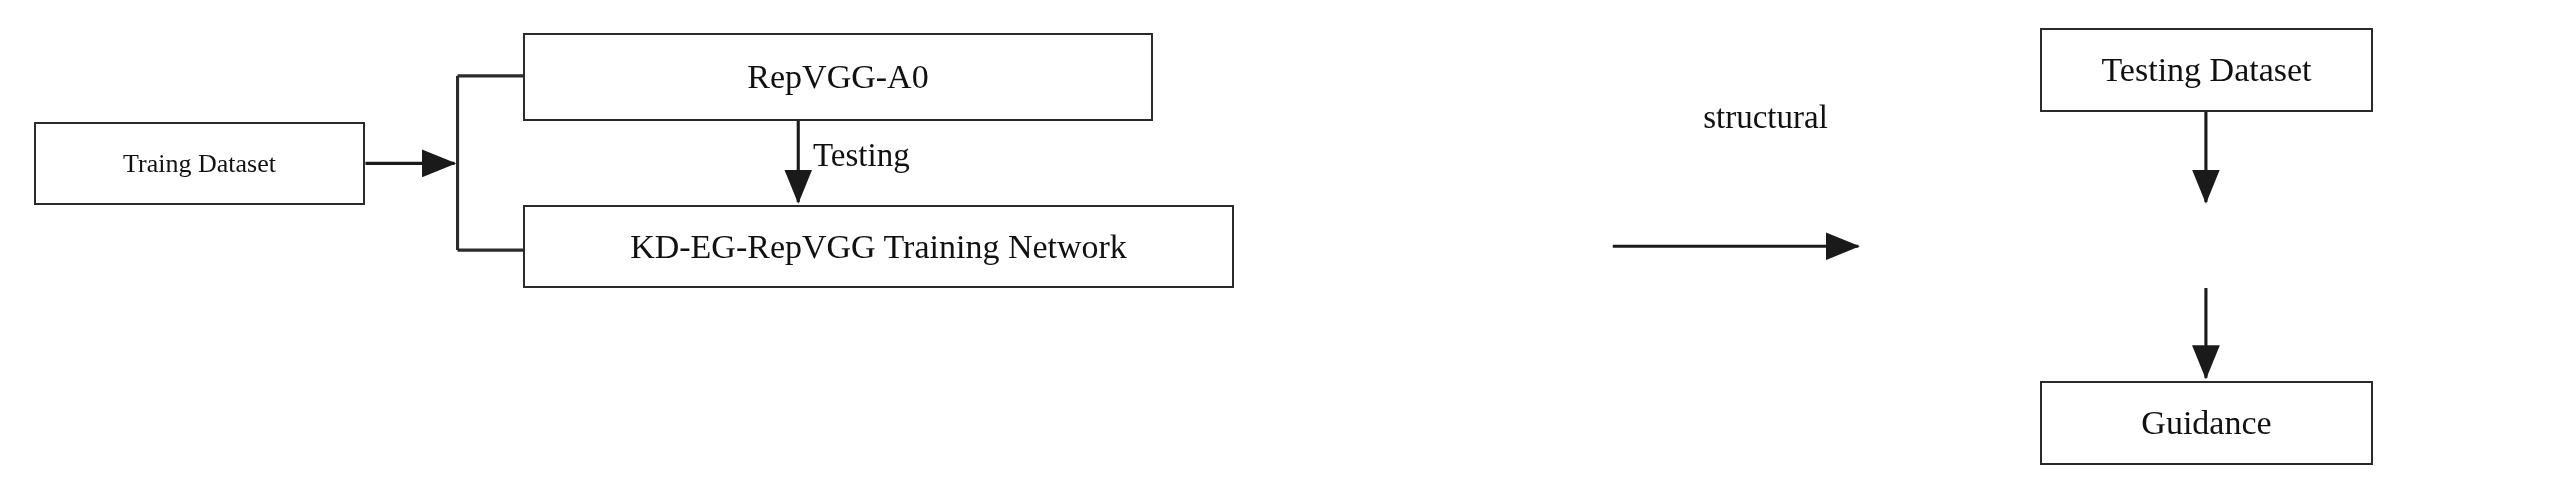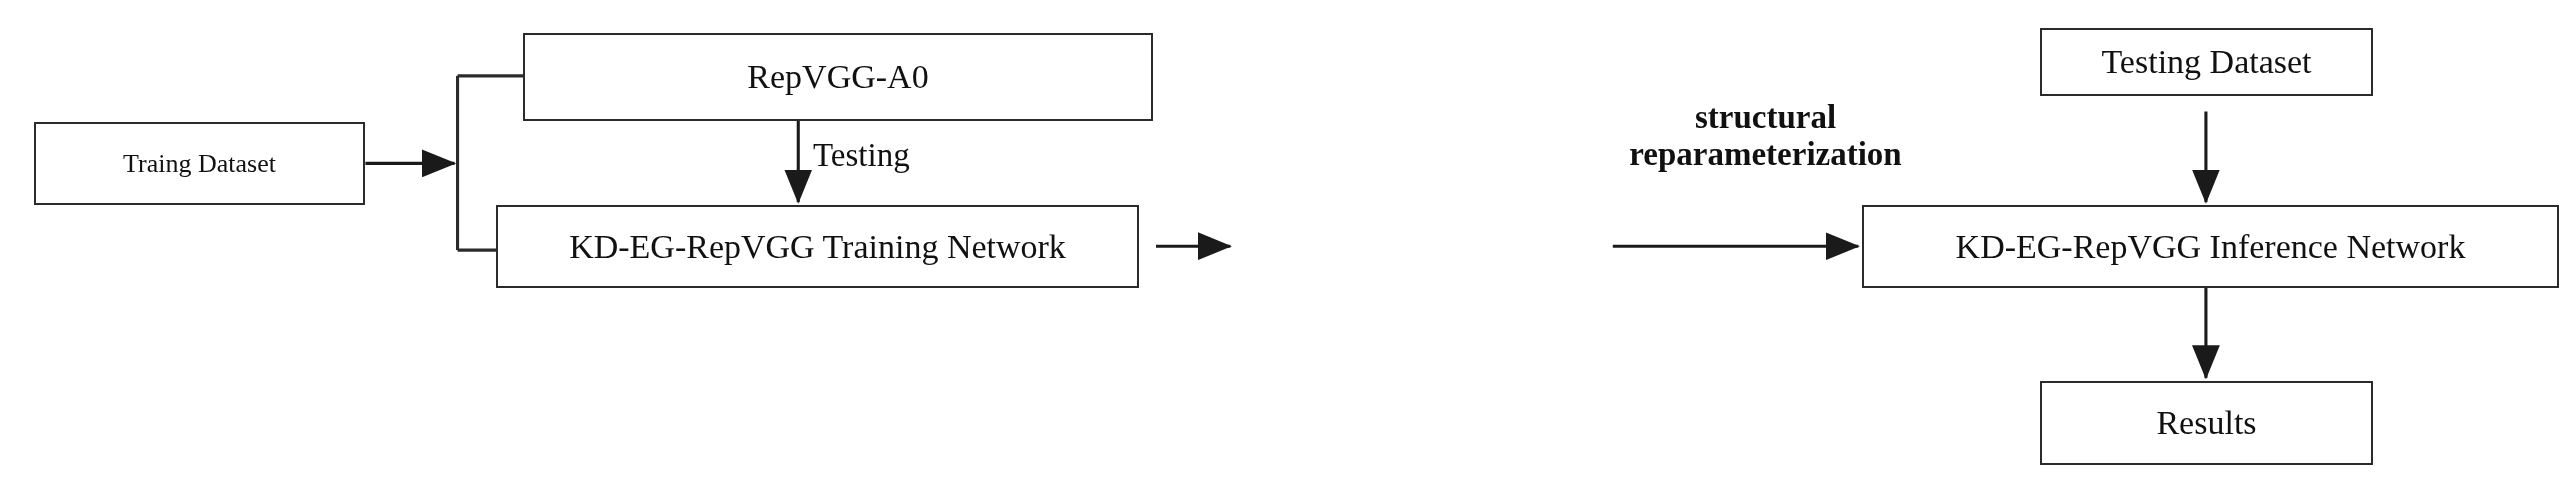--- a/index.html
+++ b/index.html
@@ -42,23 +42,23 @@
   .node-label {
     display: block;
     line-height: 1.05;
     white-space: nowrap;
     font-family: "Liberation Serif", "DejaVu Serif", serif;
     color: #111111;
   }
   
   #node-training-dataset { left: 34px;  top: 122px; width: 331px; height: 83px; }
   #node-repvgg-a0        { left: 523px; top: 33px;  width: 630px; height: 88px; }
-  #node-training-network { left: 496px; top: 205px; width: 643px; height: 83px; }
+  #node-training-network { left: 523px; top: 205px; width: 711px; height: 83px; }
   #node-training-weight  { left: 1233px;top: 205px; width: 380px; height: 83px; }
-  #node-testing-dataset  { left: 2040px;top: 28px;  width: 333px; height: 68px; }
+  #node-testing-dataset  { left: 2040px;top: 28px;  width: 333px; height: 84px; }
   #node-inference-network{ left: 1862px;top: 205px; width: 697px; height: 83px; }
   #node-results          { left: 2040px;top: 381px; width: 333px; height: 84px; }
 
   #node-training-dataset .node-label { font-size: 26px; }
   #node-repvgg-a0 .node-label        { font-size: 34px; }
   #node-training-network .node-label { font-size: 34px; }
   #node-training-weight .node-label  { font-size: 34px; }
   #node-testing-dataset .node-label  { font-size: 34px; }
   #node-inference-network .node-label{ font-size: 34px; }
   #node-results .node-label          { font-size: 34px; }
@@ -73,21 +73,21 @@
     z-index: 3;
   }
   #label-guidance { left: 813px; top: 137px; }
   #label-structural-reparameterization {
     left: 1568px;
     top: 99px;
     text-align: center;
     white-space: normal;
     width: 395px;
   }
-  #label-structural-reparameterization span { display: block; font-weight: bold; }
+  #label-structural-reparameterization span { display: block; }
 </style>
 </head>
 <body>
 
 <div id="diagram-root">
 
   <svg id="edge-layer" viewBox="0 0 3325 638" width="2576" height="494" xmlns="http://www.w3.org/2000/svg">
     <defs>
       <marker id="arrowhead" markerWidth="11" markerHeight="9" refX="10.5" refY="4.5" orient="auto" markerUnits="strokeWidth">
         <path d="M0,0 L11,4.5 L0,9 z" fill="#1a1a1a"></path>
@@ -135,29 +135,25 @@
 
   <div class="node" id="node-training-network">
     <span class="node-label">KD-EG-RepVGG Training Network</span>
   </div>
 
 
   <div class="node" id="node-testing-dataset">
     <span class="node-label">Testing Dataset</span>
   </div>
 
-  <div class="node" id="node-inference-network">
-    <span class="node-label">KD-EG-RepVGG Inference Network</span>
-  </div>
 
   <div class="node" id="node-results">
-    <span class="node-label">Results</span>
+    <span class="node-label">Guidance</span>
   </div>
 
   <div class="edge-label" id="label-guidance">Testing</div>
 
   <div class="edge-label" id="label-structural-reparameterization">
     <span>structural</span>
-    <span>reparameterization</span>
   </div>
 
 </div>
 
 
 </body></html>

